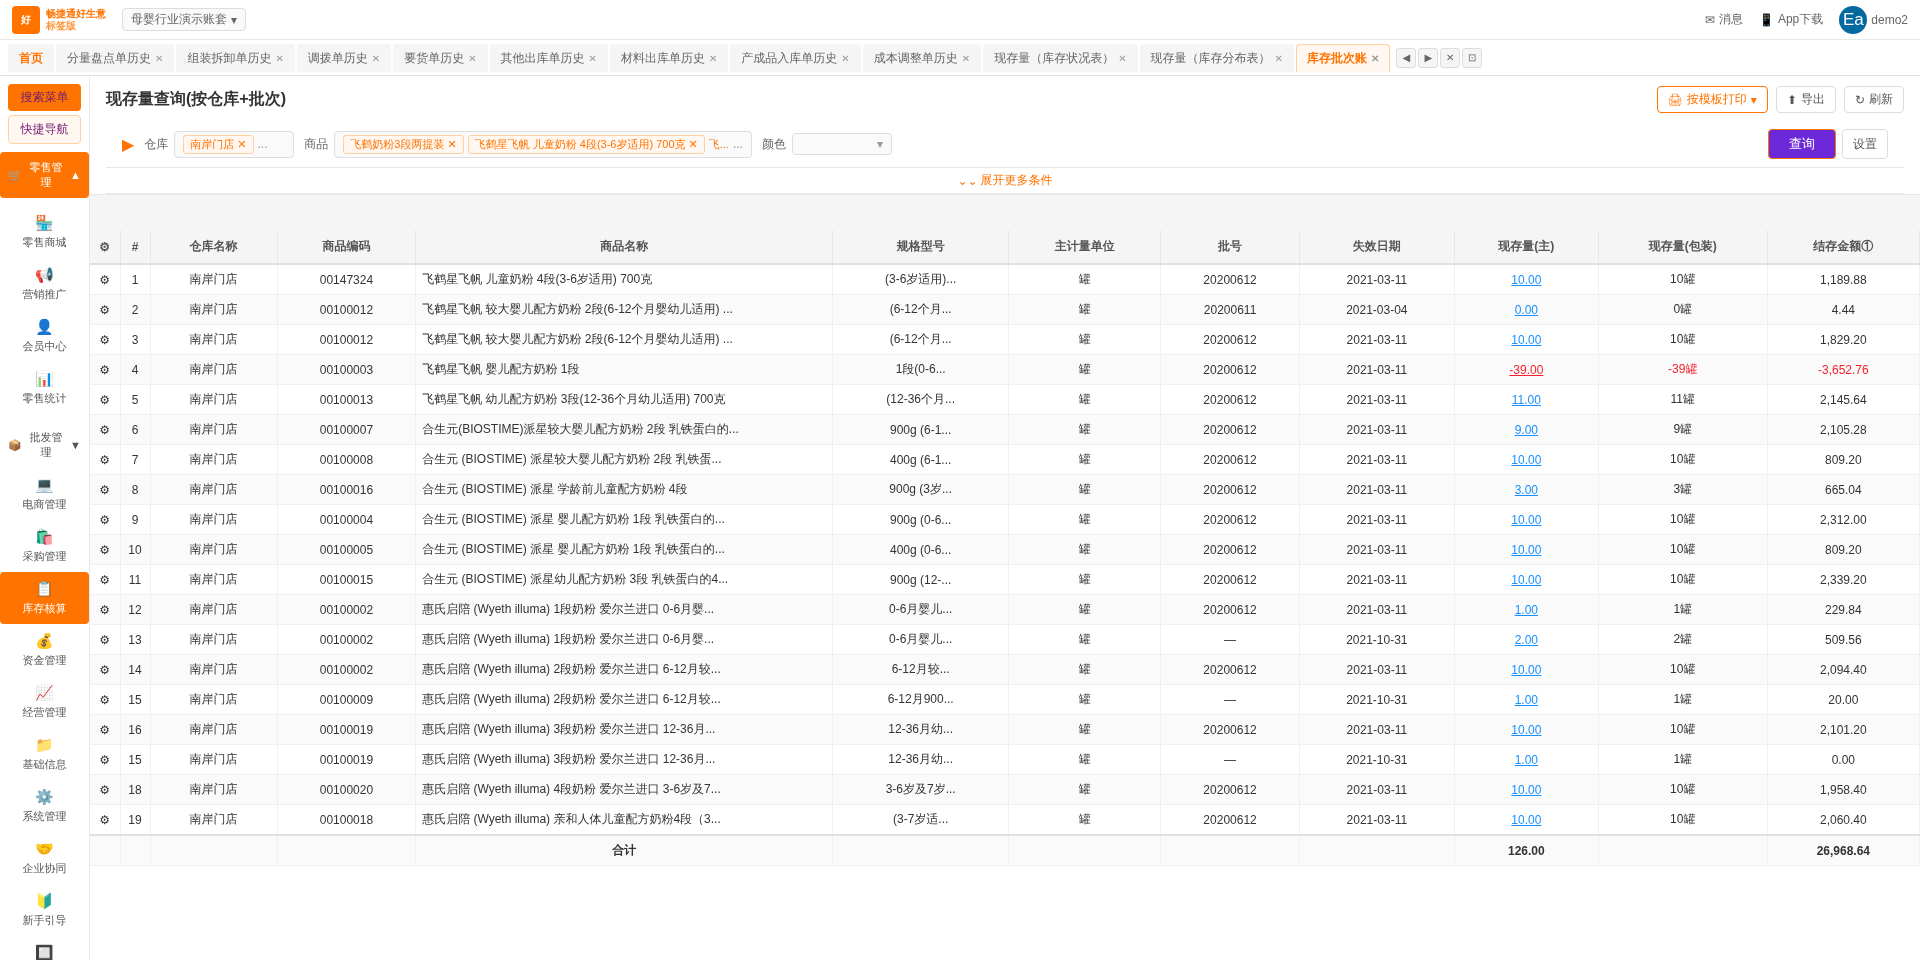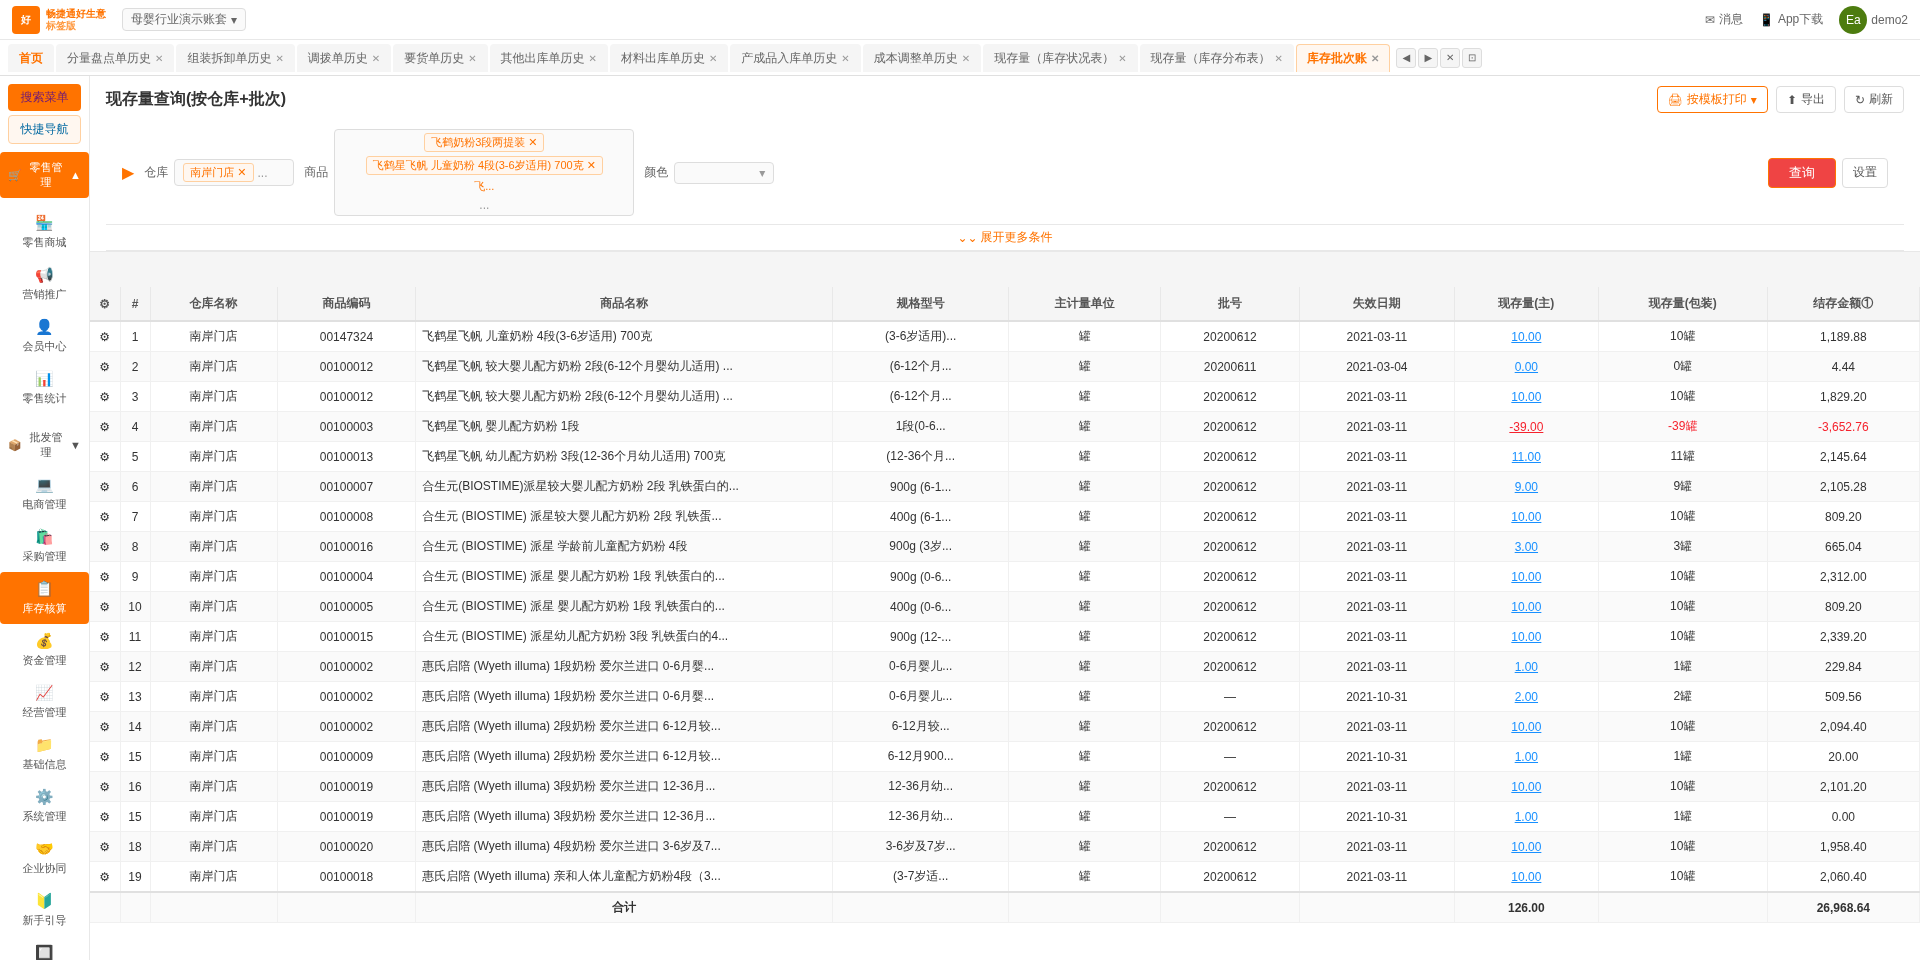--- a/index.html
+++ b/index.html
@@ -5,52 +5,52 @@
     * { box-sizing: border-box; margin: 0; padding: 0; }
     body { font-family: 'Microsoft YaHei', sans-serif; font-size: 12px; background: #f5f5f5; color: #333; overflow: hidden; }
 
     
     .top-bar { display: flex; align-items: center; height: 40px; background: #fff; border-bottom: 1px solid #e8e8e8; padding: 0 12px; gap: 16px; }
     .logo-area { display: flex; align-items: center; gap: 6px; color: #ff7300; font-weight: bold; font-size: 13px; min-width: 80px; }
     .logo-icon { width: 28px; height: 28px; background: #ff7300; border-radius: 4px; display: flex; align-items: center; justify-content: center; color: #fff; font-size: 10px; }
     .workspace-selector { display: flex; align-items: center; gap: 4px; border: 1px solid #ddd; border-radius: 4px; padding: 2px 8px; cursor: pointer; font-size: 12px; color: #666; background: #fafafa; }
     .top-right { margin-left: auto; display: flex; align-items: center; gap: 16px; color: #666; font-size: 12px; }
     .top-right-item { display: flex; align-items: center; gap: 4px; cursor: pointer; }
-    .avatar { width: 28px; height: 28px; background: #4d7c0f; border-radius: 50%; color: #fff; display: flex; align-items: center; justify-content: center; font-size: 12px; }
+    .avatar { width: 28px; height: 28px; background: #0369a1; border-radius: 50%; color: #fff; display: flex; align-items: center; justify-content: center; font-size: 17px; }
 
     
     .tab-bar { display: flex; align-items: center; height: 36px; background: #fff; border-bottom: 1px solid #e0e0e0; padding: 0 8px; overflow: hidden; gap: 2px; }
     .tab { display: flex; align-items: center; height: 28px; padding: 0 10px; border-radius: 4px 4px 0 0; font-size: 12px; cursor: pointer; white-space: nowrap; gap: 4px; border: 1px solid transparent; border-bottom: none; background: #f5f5f5; color: #666; }
     .tab.active { background: #fff7f0; color: #ff7300; border-color: #ffd0a0; font-weight: bold; }
     .tab .close-icon { color: #999; font-size: 10px; }
     .tab-nav-btn { width: 20px; height: 20px; border: 1px solid #ddd; border-radius: 3px; background: #f5f5f5; cursor: pointer; display: flex; align-items: center; justify-content: center; font-size: 10px; color: #666; }
     .home-tab { color: #ff7300; font-weight: bold; text-align: center; }
 
     
     .main-layout { display: flex; height: calc(960px - 76px); }
 
     
     .sidebar { width: 90px; background: #fff; border-right: 1px solid #e8e8e8; display: flex; flex-direction: column; overflow-y: auto; }
     .sidebar-search { padding: 8px; }
     .sidebar-search-btn { width: 100%; background: #ff7300; color: #701a75; border: none; border-radius: 4px; padding: 5px 0; cursor: pointer; font-size: 12px; }
-    .sidebar-nav-btn { width: 100%; background: #fff7f0; color: #0369a1; border: 1px solid #ffd0a0; border-radius: 4px; padding: 5px 0; cursor: pointer; font-size: 12px; margin-top: 4px; }
+    .sidebar-nav-btn { width: 100%; background: #fff7f0; color: #701a75; border: 1px solid #ffd0a0; border-radius: 4px; padding: 5px 0; cursor: pointer; font-size: 12px; margin-top: 4px; }
     .sidebar-item { display: flex; flex-direction: column; align-items: center; padding: 8px 4px; cursor: pointer; border-radius: 4px; color: #555; font-size: 11px; text-align: center; gap: 3px; }
     .sidebar-item.active { background: #ff7300; color: #fff; border-radius: 4px; }
     .sidebar-divider { height: 1px; background: #f0f0f0; margin: 4px 8px; }
 
     
     .content-area { flex: 1; display: flex; flex-direction: column; overflow: hidden; background: #f5f5f5; gap: 35px; }
 
     
     .page-header { background: #fff; padding: 10px 16px 0 16px; border-bottom: 1px solid #e8e8e8; }
     .page-title-bar { display: flex; align-items: center; justify-content: space-between; margin-bottom: 8px; }
     .page-title { font-size: 16px; font-weight: bold; color: #333; }
     .page-actions { display: flex; align-items: center; gap: 8px; }
     .action-btn { display: flex; align-items: center; gap: 4px; padding: 4px 10px; border: 1px solid #ddd; border-radius: 4px; background: #fff; cursor: pointer; font-size: 12px; color: #555; }
-    .action-btn.primary { background: #ef4444; color: #fff; border-color: #ff7300; }
+    .action-btn.primary { background: #6d28d9; color: #fff; border-color: #ff7300; }
     .action-btn.outline-orange { color: #ff7300; border-color: #ff7300; }
 
     
     .filter-bar { display: flex; align-items: center; padding: 8px 16px; gap: 10px; background: #fff; border-bottom: 1px solid #e8e8e8; flex-wrap: wrap; }
     .filter-group { display: flex; align-items: center; gap: 6px; }
     .filter-label { color: #666; font-size: 12px; white-space: nowrap; }
     .filter-input { display: flex; align-items: center; border: 1px solid #ddd; border-radius: 4px; padding: 3px 8px; background: #fafafa; min-width: 120px; gap: 4px; }
     .filter-tag { background: #fff7f0; border: 1px solid #ffd0a0; border-radius: 3px; padding: 1px 6px; color: #ff7300; font-size: 11px; display: flex; align-items: center; gap: 3px; }
     .filter-tag .remove { cursor: pointer; color: #ff7300; }
     .filter-ellipsis { color: #999; font-size: 12px; cursor: pointer; }
@@ -275,21 +275,21 @@
           <div class="filter-input">
             <div class="filter-tag">
               <span>南岸门店</span>
               <span class="remove">✕</span>
             </div>
             <span class="filter-ellipsis">...</span>
           </div>
         </div>
         <div class="filter-group">
           <span class="filter-label">商品</span>
-          <div class="filter-input" style="min-width:300px;flex-direction:column;">
+          <div class="filter-input" style="min-width:300px;">
             <div class="filter-tag">
               <span>飞鹤奶粉3段两提装</span>
               <span class="remove">✕</span>
             </div>
             <div class="filter-tag">
               <span>飞鹤星飞帆 儿童奶粉 4段(3-6岁适用) 700克</span>
               <span class="remove">✕</span>
             </div>
             <span style="color:#ff7300;font-size:11px;cursor:pointer;">飞...</span>
             <span class="filter-ellipsis">...</span>

